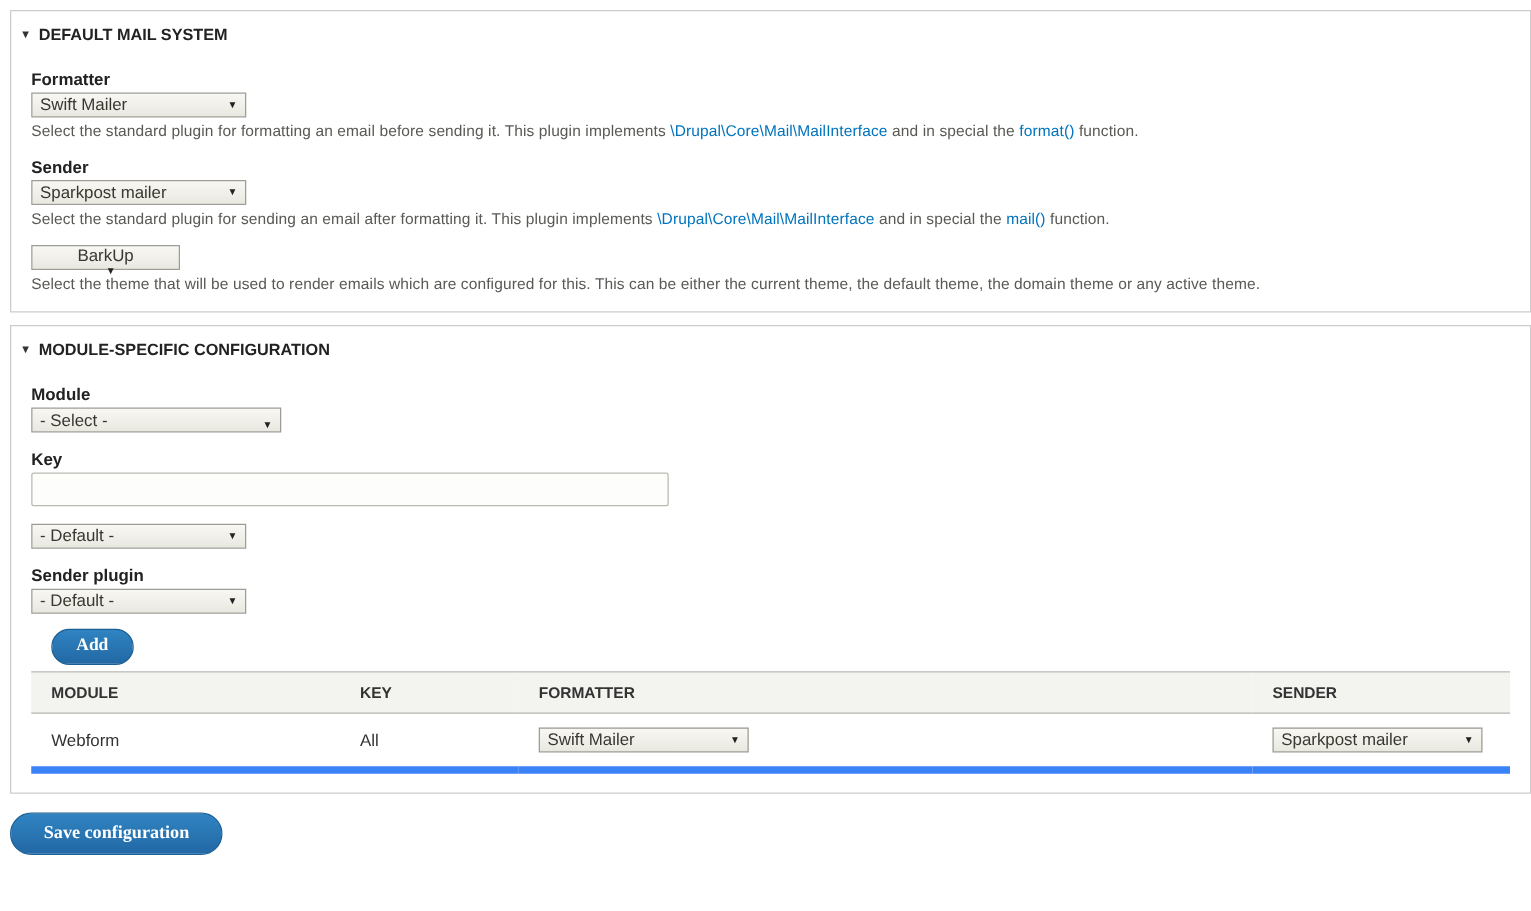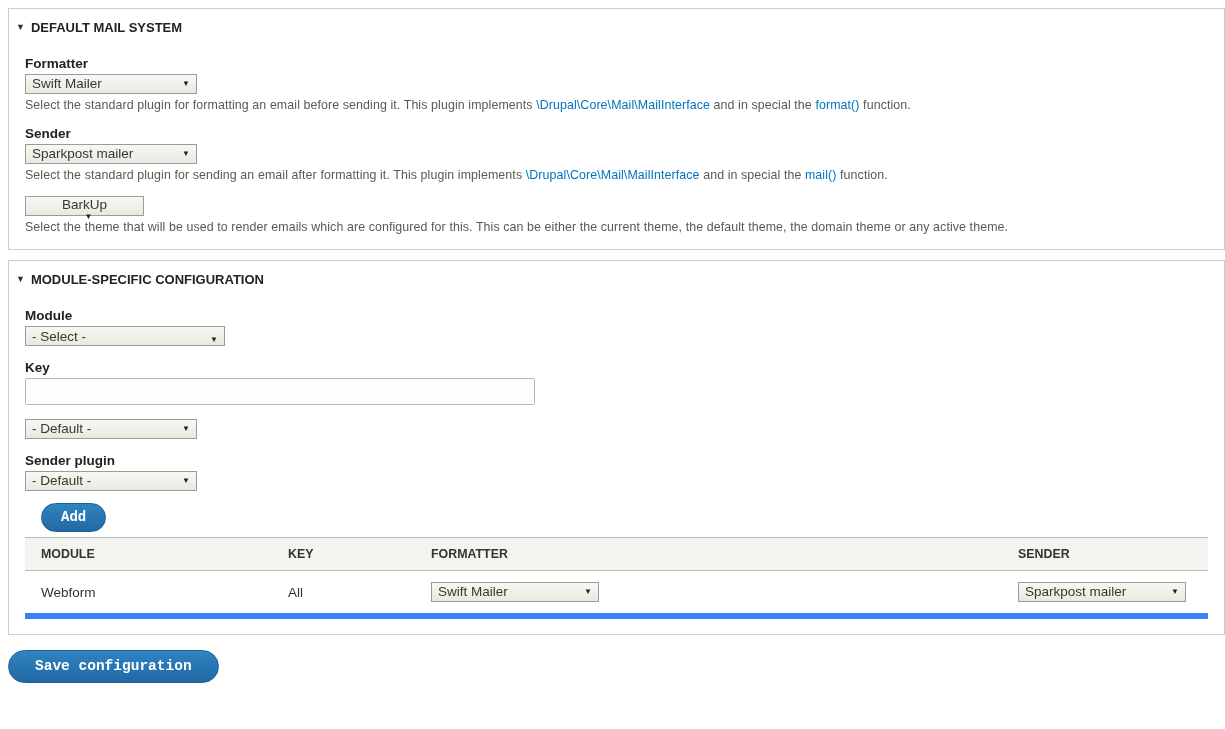--- a/index.html
+++ b/index.html
@@ -88,21 +88,21 @@
     color: #333;
   }
 
   .btn-primary {
     display: inline-block;
     background: linear-gradient(#2f84c1, #2268a5);
     border: 1px solid #1c5f94;
     border-radius: 17px;
     color: #ffffff;
     font-weight: bold;
-    font-family: Liberation Mono, monospace;
+    font-family: Liberation Serif, serif;
     cursor: pointer;
   }
   .btn-add {
     font-size: 14px;
     padding: 5px 19px 6px 19px;
     margin: 12px 0 0 16px;
   }
   .btn-save {
     font-size: 14.5px;
     padding: 7px 26px 8px 26px;

